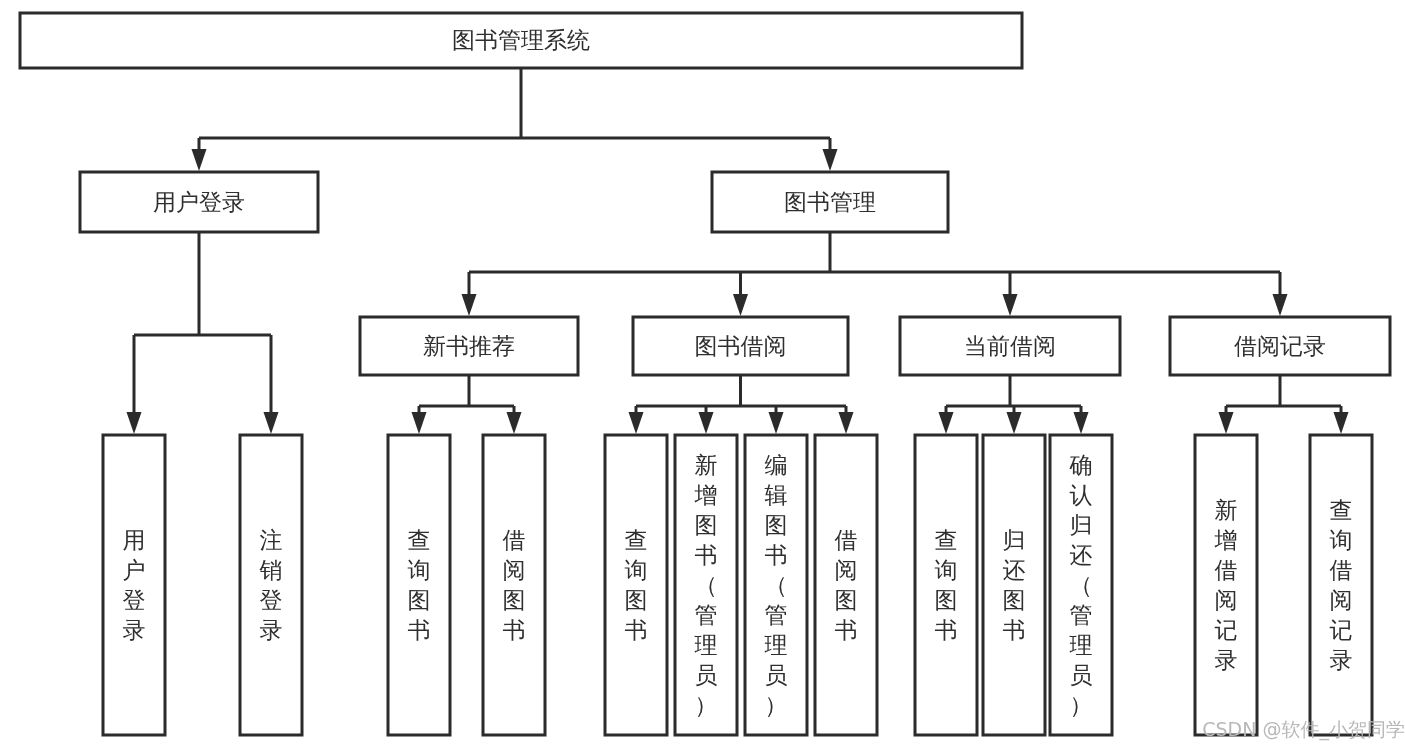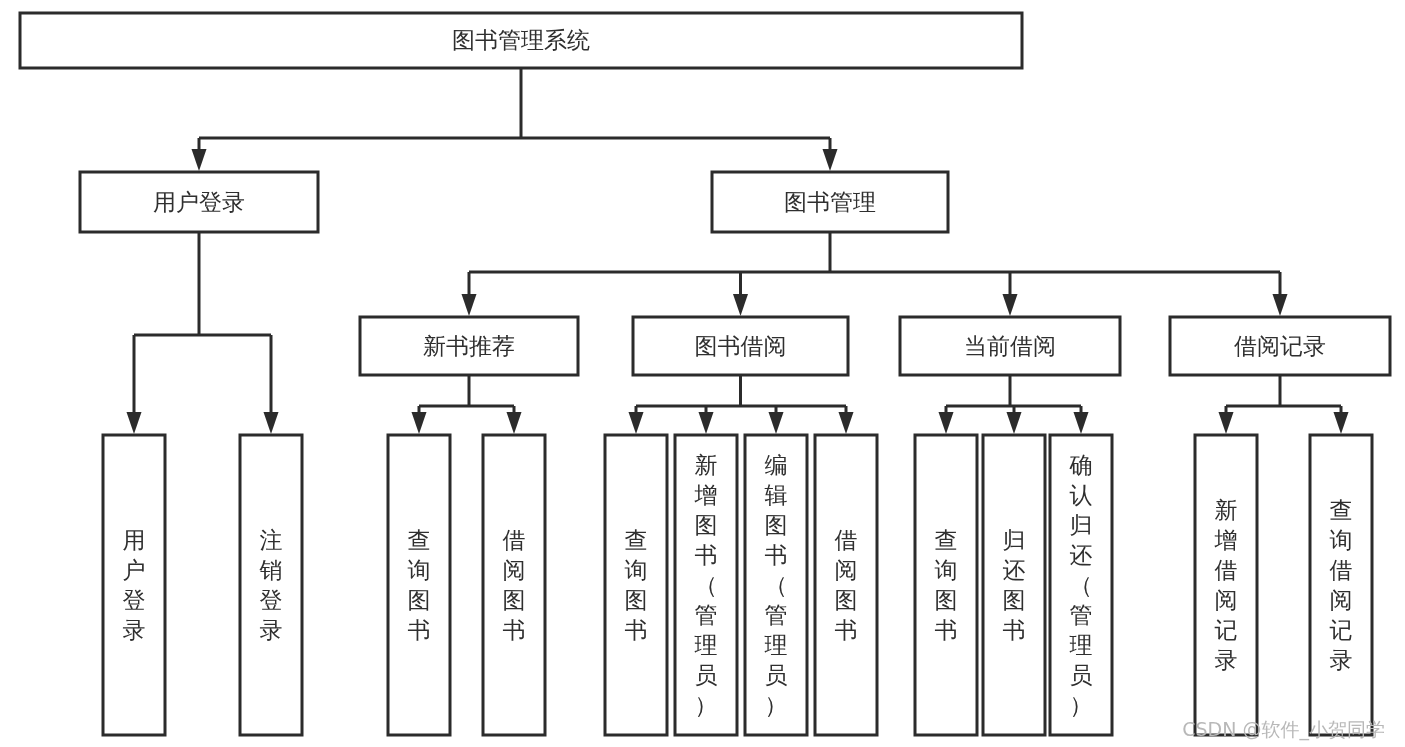--- a/index.html
+++ b/index.html
@@ -49,21 +49,21 @@
     dominant-baseline: middle;
   }
   .node-label-vertical {
     fill: #2f2f2f;
     font-family: "DejaVu Sans", "Liberation Sans", sans-serif;
     font-size: 23px;
     text-anchor: middle;
   }
   .watermark {
     position: absolute;
-    right: 20px;
+    right: 0;
     bottom: 4px;
     font-family: "DejaVu Sans", "Liberation Sans", sans-serif;
     font-size: 19px;
     color: #b8b8b8;
     white-space: nowrap;
     user-select: none;
   }
 </style>
 </head>
 <body>

